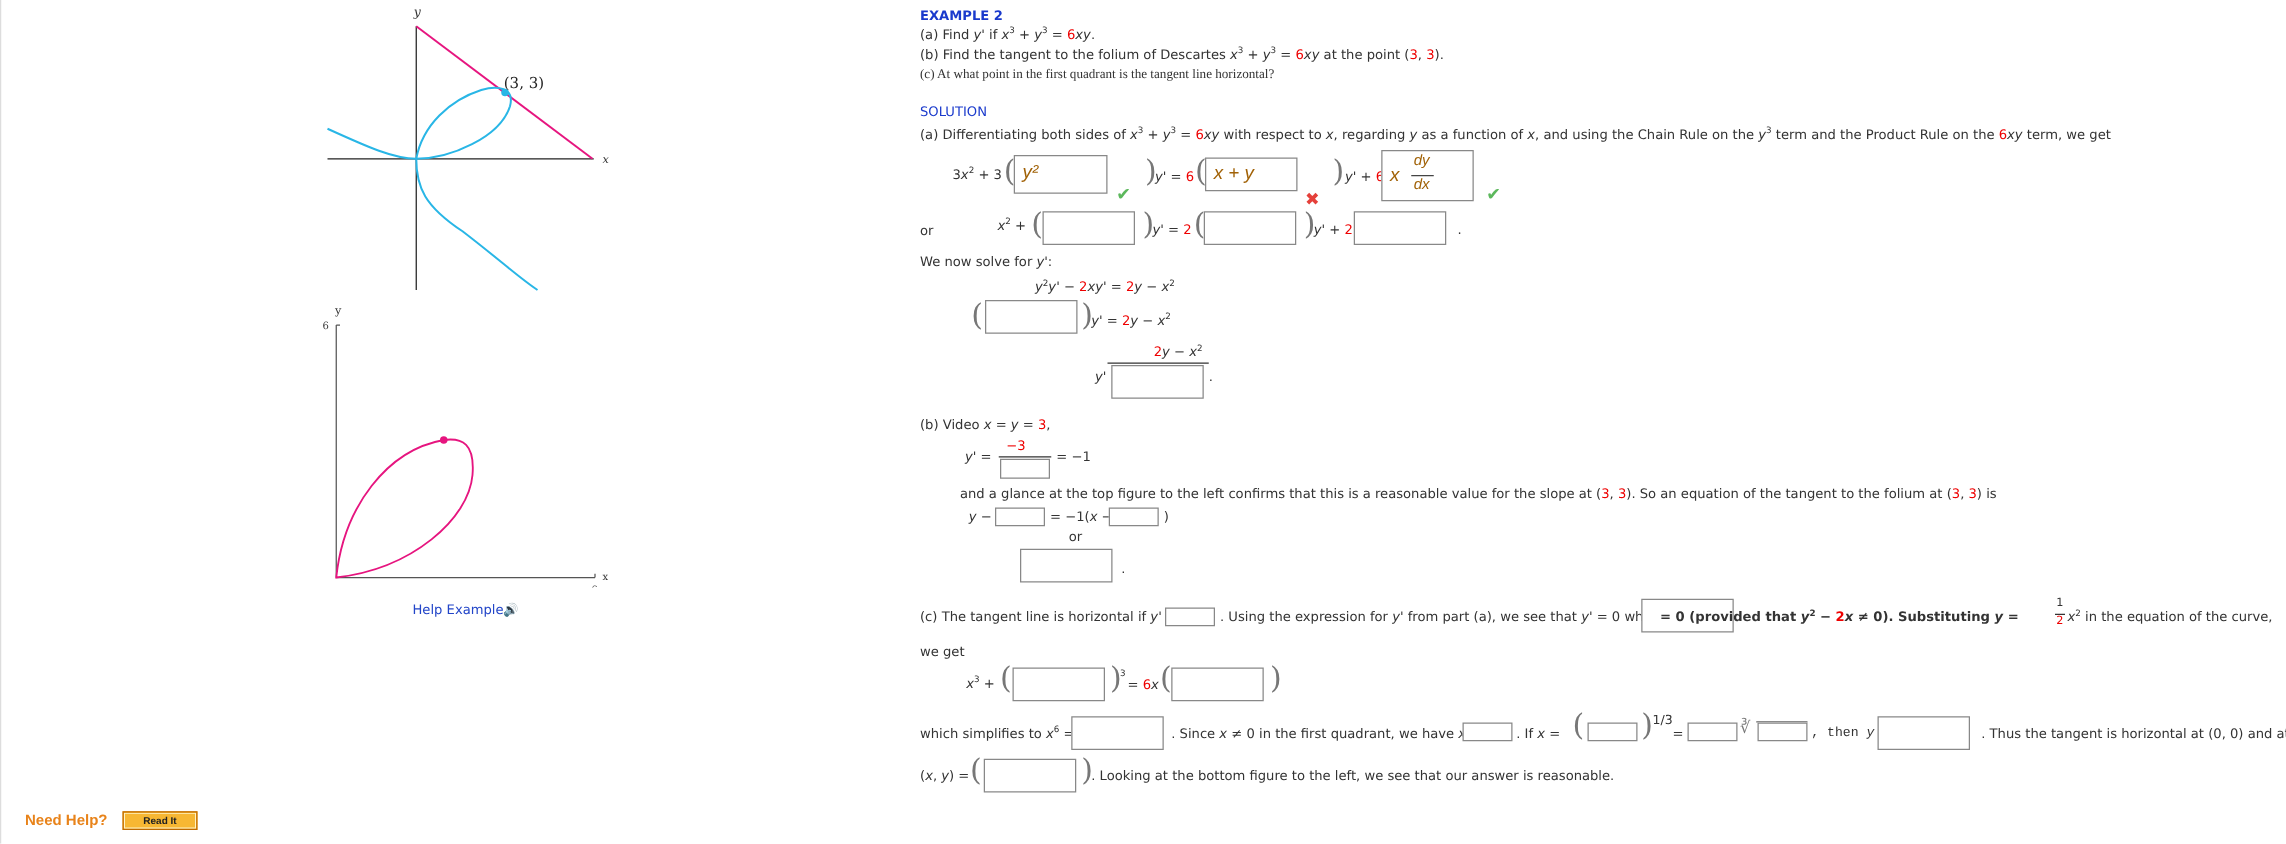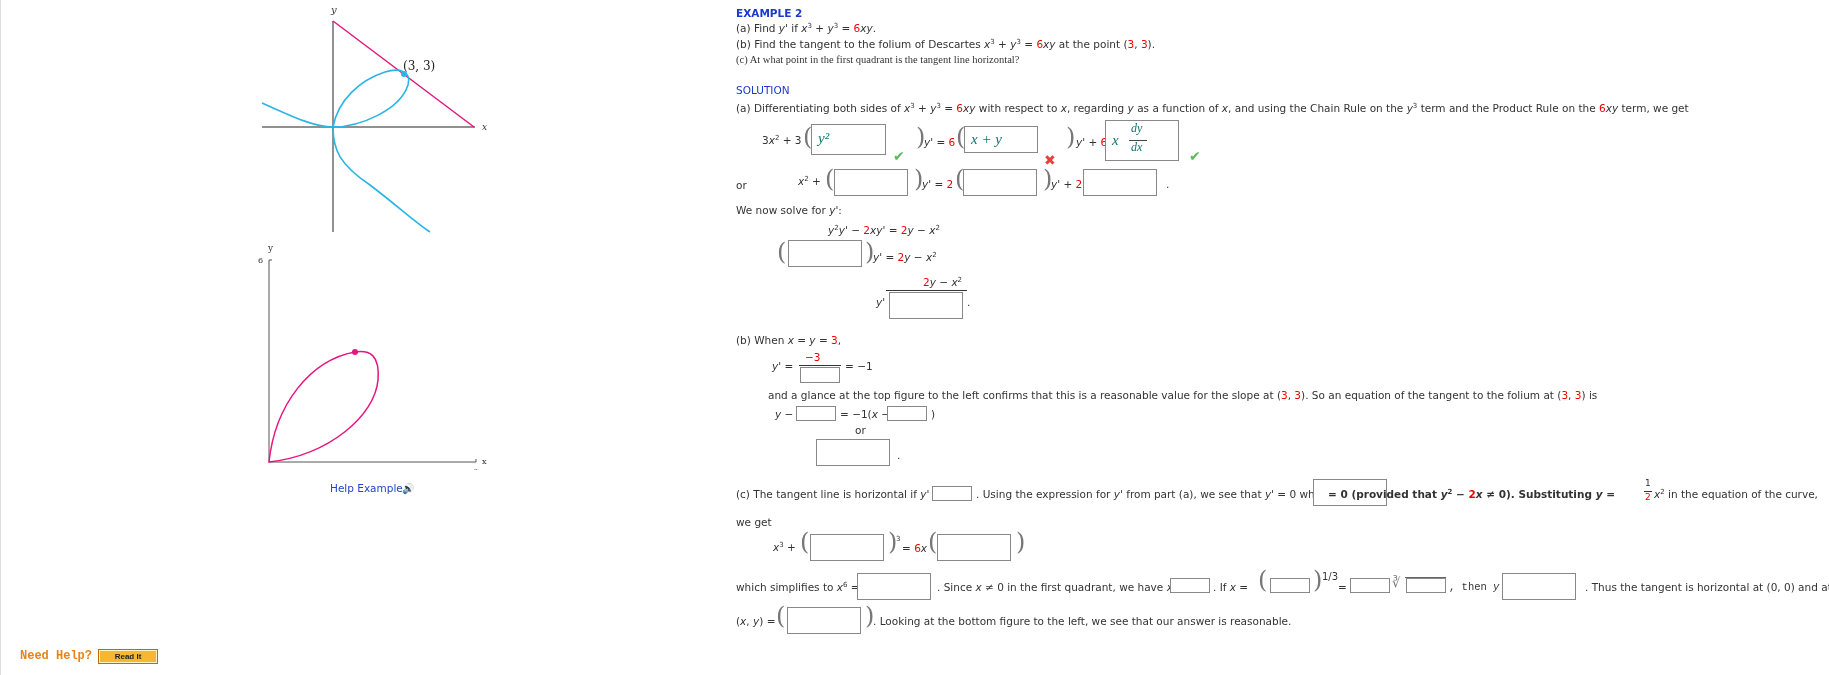--- a/index.html
+++ b/index.html
@@ -4,27 +4,27 @@
 <style>
   html, body { margin:0; padding:0; background:#fff; }
   body { width:1829px; height:675px; position:relative; overflow:hidden;
          font-family:"DejaVu Sans", sans-serif; font-size:10.5px; color:#333; }
   .abs { position:absolute; }
   .red { color:#e00; }
   .blue { color:#1a3acc; }
   i, .it { font-style:italic; }
   sup { font-size:7px; vertical-align:super; line-height:0; }
   .box { position:absolute; border:1px solid #888; background:#fff; box-sizing:border-box; }
-  .mathbox { font-family:Liberation Serif, serif; font-size:15px; color:#0f766e; font-style:italic; padding-left:6px; }
+  .mathbox { font-family:Liberation Sans, sans-serif; font-size:15px; color:#a16207; font-style:italic; padding-left:6px; }
   .paren { font-family:"DejaVu Serif", serif; font-size:24px; color:#777; font-weight:100; line-height:1; }
   .line { position:absolute; border-top:1px solid #333; }
   .check { color:#5cb85c; font-size:14px; font-weight:bold; }
   .cross { color:#e5403a; font-size:14px; font-weight:bold; }
   .t { position:absolute; white-space:nowrap; }
-  .help-label { color:#e8831a; font-weight:bold; font-size:12px; font-family:Liberation Mono, monospace; }
+  .help-label { color:#e8831a; font-weight:bold; font-size:12px; font-family:Liberation Sans, sans-serif; }
   .readit { background:#f7b733; border:1px solid #c06a00; font-size:8px; font-weight:bold; color:#222;
             text-align:center; box-shadow: inset 0 0 0 1px #fff3c4; font-family:"Liberation Sans", sans-serif; }
   .left-border { position:absolute; left:0; top:0; width:1px; height:675px; background:#ddd; }
   .video-link { color:#2245c8; font-size:10.5px; }
 </style>
 </head>
 <body>
 
 <div class="left-border"></div>
 
@@ -115,21 +115,21 @@
 <div class="box" style="left:788px; top:240px; width:74px; height:27px;"></div>
 <div class="t paren" style="left:865px; top:240px;">)</div>
 <div class="t" style="left:873px; top:251px;"><i>y'</i> = <span class="red">2</span><i>y</i> − <i>x</i><sup>2</sup></div>
 
 <div class="t" style="left:923px; top:276px;"><span class="red">2</span><i>y</i> − <i>x</i><sup>2</sup></div>
 <div class="line" style="left:886px; top:290px; width:81px;"></div>
 <div class="t" style="left:876px; top:296px;"><i>y'</i> =</div>
 <div class="box" style="left:889px; top:292px; width:74px; height:27px;"></div>
 <div class="t" style="left:967px; top:296px;">.</div>
 
-<div class="t" style="left:736px; top:334px;"><span>(b) When </span><i>x = y = </i><span class="red">3</span>,</div>
+<div class="t" style="left:736px; top:334px;"><span>(b) Video </span><i>x = y = </i><span class="red">3</span>,</div>
 <div class="t red" style="left:805px; top:351px;">−3</div>
 <div class="line" style="left:799px; top:365px; width:42px;"></div>
 <div class="t" style="left:772px; top:360px;"><i>y'</i> =</div>
 <div class="box" style="left:800px; top:367px; width:40px; height:16px;"></div>
 <div class="t" style="left:845px; top:360px;">= −1</div>
 
 <div class="t" style="left:736px; top:389px;margin-left:32px;">
   <span>and a glance at the top figure to the left confirms that this is a reasonable value for the slope at (</span><span class="red">3</span>, <span class="red">3</span><span>). So an equation of the tangent to the folium at (</span><span class="red">3</span>, <span class="red">3</span><span>) is</span>
 </div>
 

